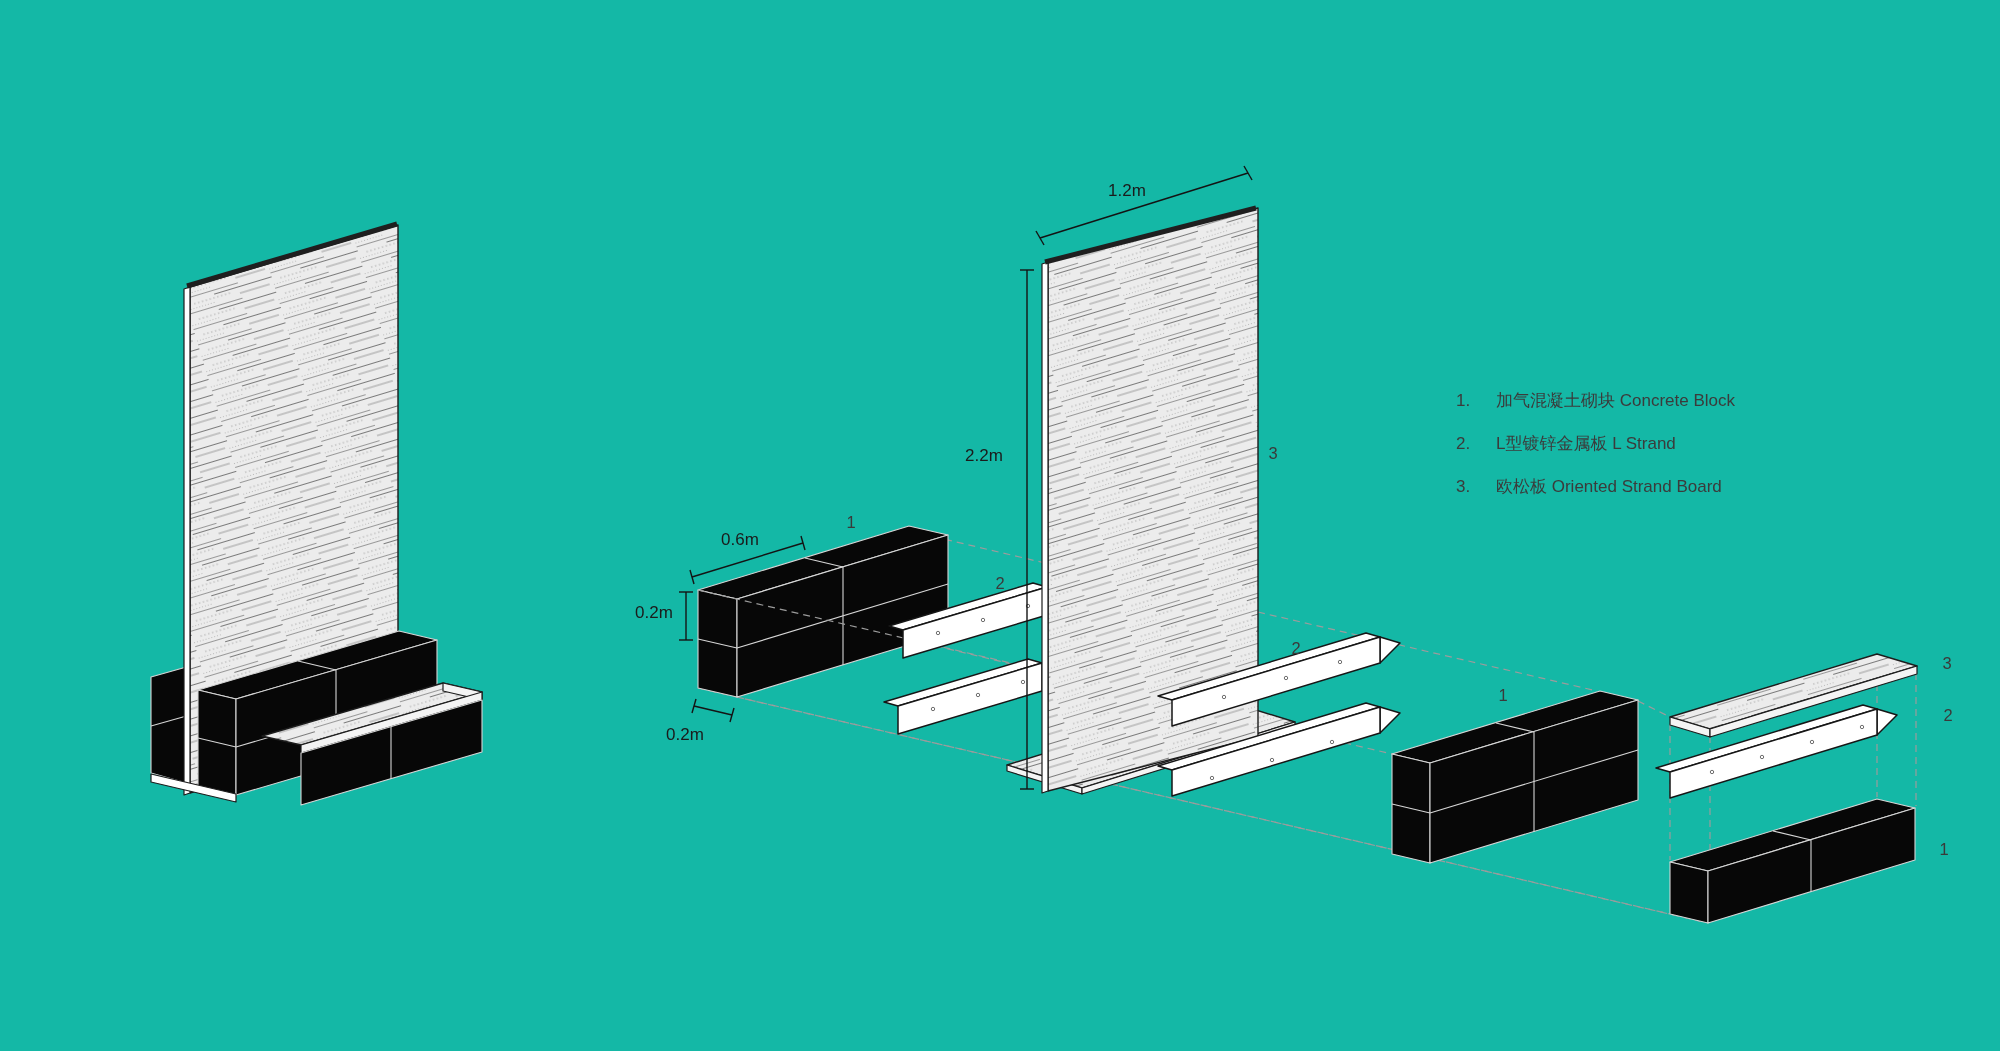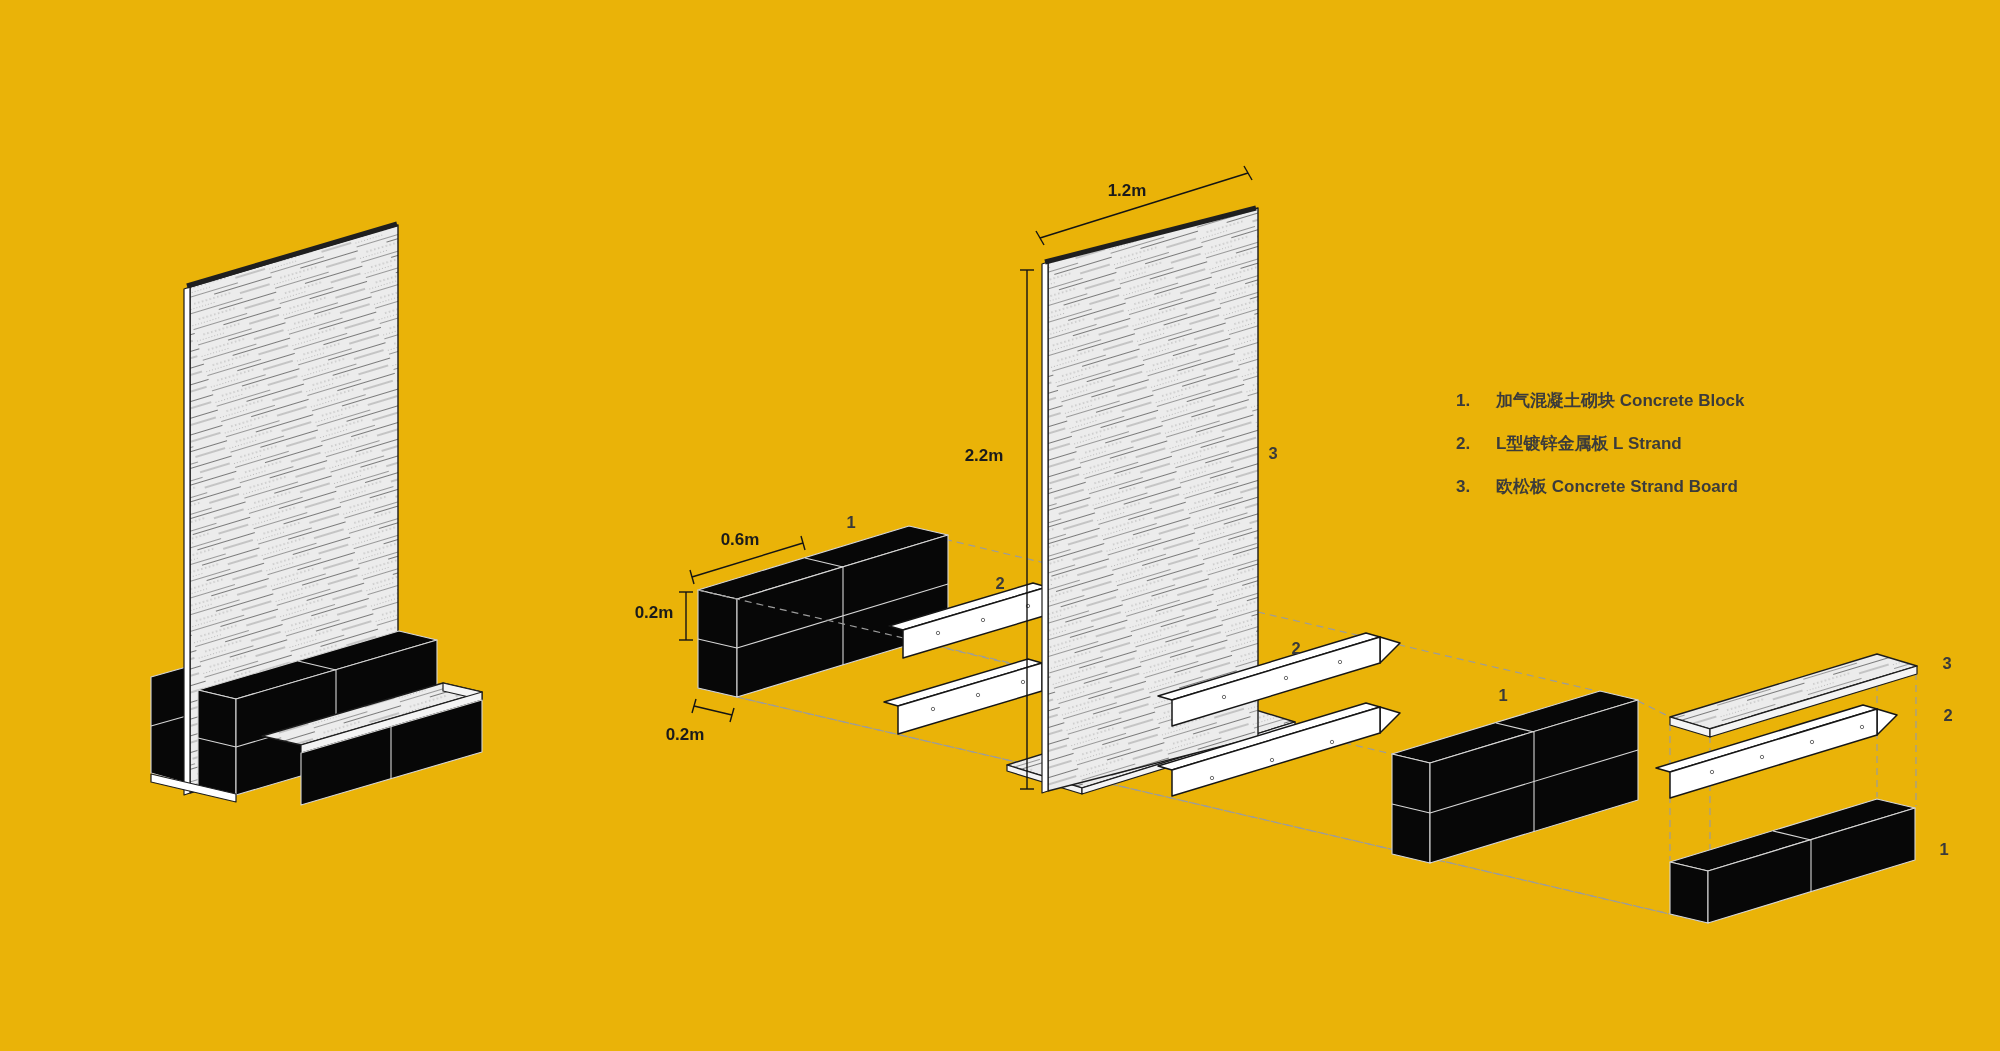--- a/index.html
+++ b/index.html
@@ -1,17 +1,17 @@
 <!DOCTYPE html>
 <html><head>
 <meta charset="utf-8">
 <style>
   html,body{margin:0;padding:0;background:#fff;}
-  #stage{position:relative;width:2000px;height:1051px;background:#eab308;overflow:hidden;
-         font-family:"Liberation Sans",sans-serif;font-weight:bold;}
+  #stage{position:relative;width:2000px;height:1051px;background:#14b8a6;overflow:hidden;
+         font-family:"Liberation Sans",sans-serif;}
   svg{position:absolute;left:0;top:0;}
   .blk{fill:#070707;stroke:#d6d6d6;stroke-width:1.1;stroke-linejoin:round;}
   .seam{stroke:#d6d6d6;stroke-width:1.1;fill:none;}
   .osb{fill:url(#osb);stroke:#1c1c1c;stroke-width:1.4;stroke-linejoin:round;}
   .edge{fill:#f4f4f4;stroke:#1c1c1c;stroke-width:1.2;stroke-linejoin:round;}
   .whiteface{fill:#ffffff;stroke:#1c1c1c;stroke-width:1.2;stroke-linejoin:round;}
   .angle{fill:#ffffff;stroke:#161616;stroke-width:1.5;stroke-linejoin:round;}
   .dash{stroke:#9c9c9c;stroke-width:1.2;fill:none;stroke-dasharray:7 5;}
   .dim{stroke:#141414;stroke-width:1.4;fill:none;}
   .band{stroke:#1f1f1f;stroke-width:5;fill:none;}
@@ -224,16 +224,16 @@
   <div class="row">
     <span class="num">1.</span>
     <span class="txt">加气混凝土砌块 Concrete Block</span>
   </div>
   <div class="row">
     <span class="num">2.</span>
     <span class="txt">L型镀锌金属板 L Strand</span>
   </div>
   <div class="row">
     <span class="num">3.</span>
-    <span class="txt">欧松板 Concrete Strand Board</span>
+    <span class="txt">欧松板 Oriented Strand Board</span>
   </div>
 </div>
 </div>
 
 </body></html>

